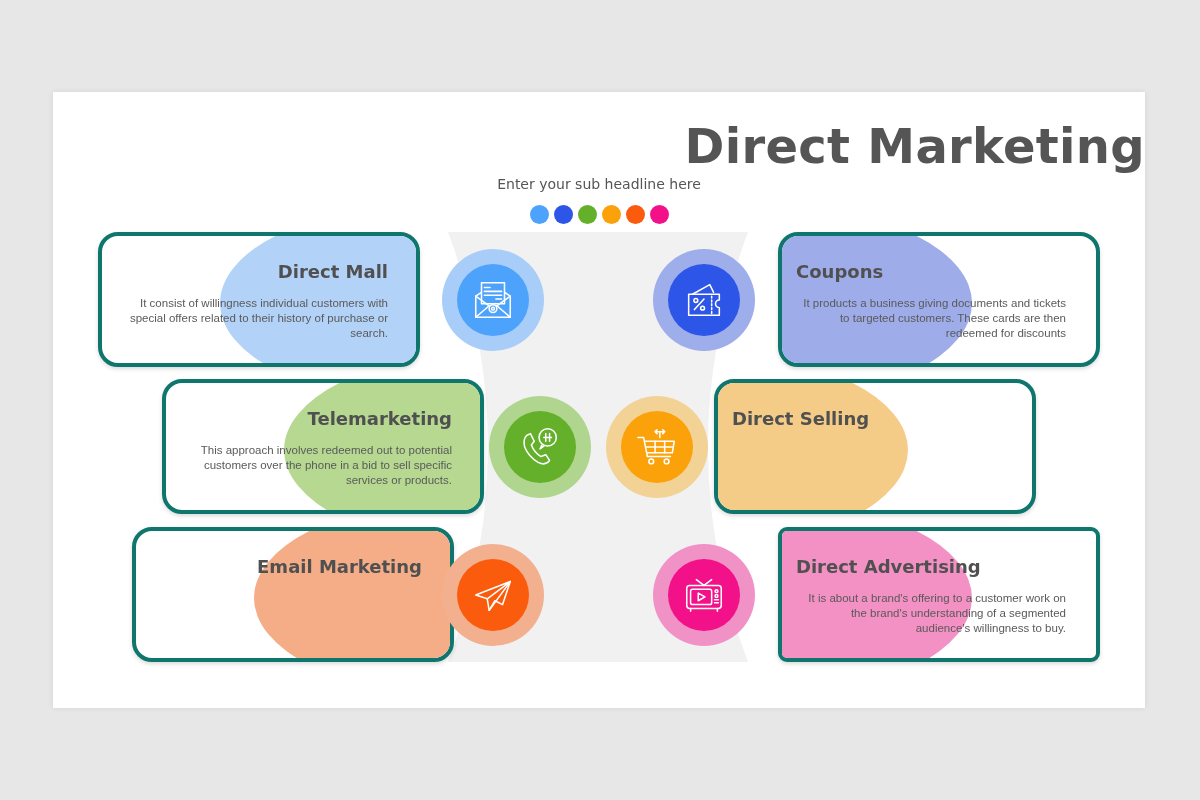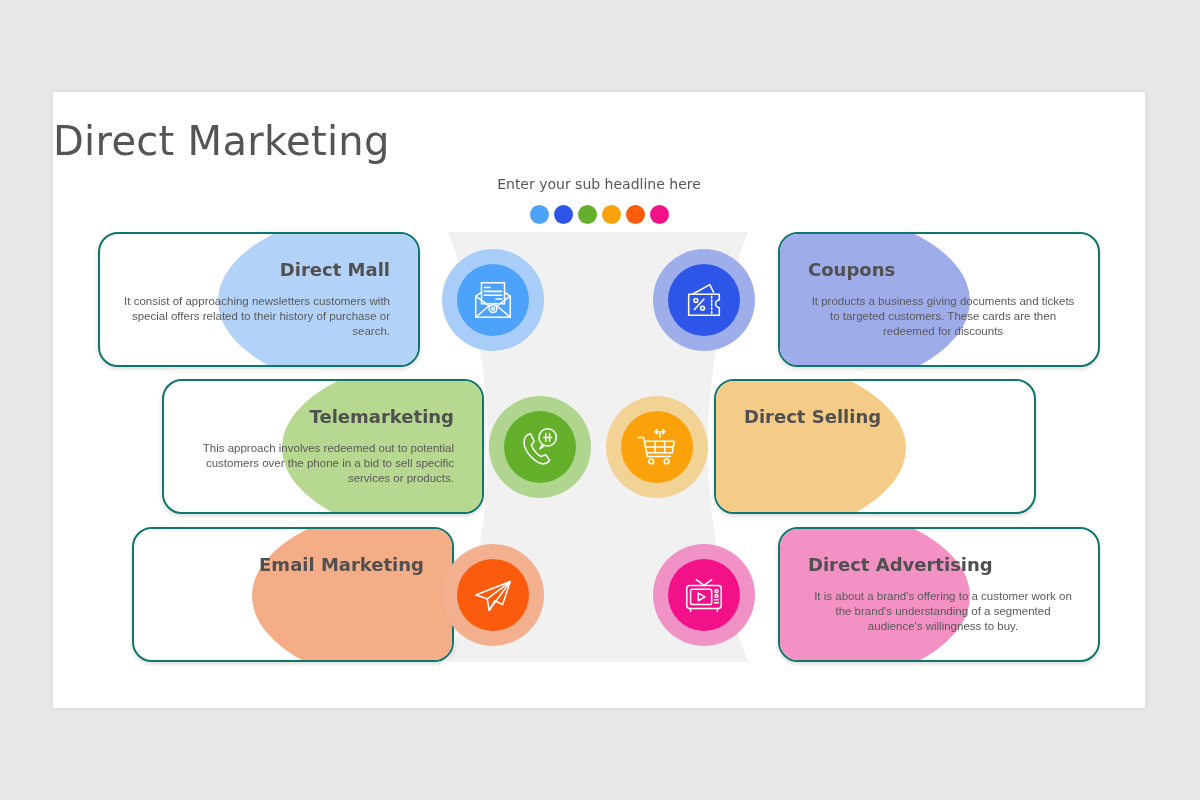--- a/index.html
+++ b/index.html
@@ -1,31 +1,31 @@
 <!DOCTYPE html>
 <html><head>
 <meta charset="utf-8">
 <style>
   * { box-sizing: border-box; margin: 0; padding: 0; }
   html, body { width: 1200px; height: 800px; overflow: hidden; }
   body { background: #e8e7e8; font-family: "Liberation Sans", sans-serif; position: relative; }
   .slide { position: absolute; left: 53px; top: 92px; width: 1092px; height: 616px; background: #ffffff; box-shadow: 0 0 6px rgba(0,0,0,0.08); overflow: hidden; }
-  .title { position: absolute; left: 0; right: 0; top: 26px; text-align: left; font-size: 40px; color: #555555; letter-spacing: 0.3px; font-family: "DejaVu Sans", sans-serif; font-weight: normal; }
+  .title { position: absolute; left: 0; right: 0; top: 26px; text-align: right; font-size: 48px; color: #555555; letter-spacing: 0.3px; font-family: "DejaVu Sans", sans-serif; font-weight: bold; }
   .subtitle { position: absolute; left: 0; right: 0; top: 84px; text-align: center; font-size: 14px; color: #555555; font-family: "DejaVu Sans", sans-serif; }
   .dots { position: absolute; left: 477px; top: 113px; display: flex; gap: 5px; }
   .dot { width: 19px; height: 19px; border-radius: 50%; }
   .hourglass { position: absolute; left: 380px; top: 140px; width: 330px; height: 430px; }
-  .card { position: absolute; width: 322px; height: 135px; border: 2px solid #0f766e; border-radius: 20px; background: #ffffff; overflow: hidden; box-shadow: 0 2px 4px rgba(0,0,0,0.15); }
+  .card { position: absolute; width: 322px; height: 135px; border: 4px solid #0f766e; border-radius: 20px; background: #ffffff; overflow: hidden; box-shadow: 0 2px 4px rgba(0,0,0,0.15); }
   .card .blob { position: absolute; width: 380px; height: 190px; border-radius: 50%; top: -28px; }
   .card.left .blob { left: 118px; }
   .card.right .blob { left: -190px; }
   .card .ctitle { position: absolute; top: 25px; font-size: 18px; font-weight: bold; color: #505050; font-family: "DejaVu Sans", sans-serif; }
   .card .cdesc { position: absolute; top: 60px; font-size: 11.5px; line-height: 15px; color: #5a5a5a; font-family: "Liberation Sans", sans-serif; }
   .card.left .ctitle, .card.left .cdesc { right: 28px; text-align: right; }
-  .card.right .ctitle, .card.right .cdesc { left: 28px; text-align: center; }
+  .card.right .ctitle, .card.right .cdesc { left: 14px; text-align: right; }
   .card.left .cdesc { width: 270px; }
   .card.right .cdesc { width: 270px; }
   .icon-wrap { position: absolute; width: 102px; height: 102px; border-radius: 50%; display: flex; align-items: center; justify-content: center; }
   .icon-core { width: 72px; height: 72px; border-radius: 50%; display: flex; align-items: center; justify-content: center; }
   .icon-core svg { width: 46px; height: 46px; }
 </style>
 </head>
 <body>
 
 <div class="slide">
@@ -41,42 +41,42 @@
     <span class="dot" style="background: rgb(243, 17, 138);"></span>
   </div>
 
   <svg class="hourglass" viewBox="0 0 330 430">
     <path d="M15 0 L315 0 Q235 215 315 430 L15 430 Q95 215 15 0 Z" fill="#f1f1f2"></path>
   </svg>
 
   <div class="card left" style="left:45px; top:140px;">
     <div class="blob" style="background: rgb(179, 210, 247);"></div>
     <div class="ctitle">Direct Mall</div>
-    <div class="cdesc">It consist of approaching newsletters customers with special offers related to their history of purchase or search.</div>
+    <div class="cdesc">It consist of willingness individual customers with special offers related to their history of purchase or search.</div>
   </div>
   <div class="card left" style="left:109px; top:287px;">
     <div class="blob" style="background: rgb(182, 216, 145);"></div>
     <div class="ctitle">Telemarketing</div>
     <div class="cdesc">This approach involves redeemed out to potential customers over the phone in a bid to sell specific services or products.</div>
   </div>
   <div class="card left" style="left:45px; top:435px;margin-left:34px;">
     <div class="blob" style="background: rgb(245, 173, 136);"></div>
     <div class="ctitle">Email Marketing</div>
   </div>
 
   <div class="card right" style="left:725px; top:140px;">
     <div class="blob" style="background: rgb(158, 172, 233);"></div>
     <div class="ctitle">Coupons</div>
     <div class="cdesc">It products a business giving documents and tickets to targeted customers. These cards are then redeemed for discounts</div>
   </div>
   <div class="card right" style="left:661px; top:287px;">
     <div class="blob" style="background: rgb(245, 204, 135);"></div>
     <div class="ctitle">Direct Selling</div>
   </div>
-  <div class="card right" style="left:725px; top:435px;">
+  <div class="card right" style="left:725px; top:435px;border-radius:9px;">
     <div class="blob" style="background: rgb(243, 144, 196);"></div>
     <div class="ctitle">Direct Advertising</div>
     <div class="cdesc">It is about a brand's offering to a customer work on the brand's understanding of a segmented audience's willingness to buy.</div>
   </div>
 
   <div class="icon-wrap" style="left: 389px; top: 157px; background: rgb(168, 205, 248);">
     <div class="icon-core" style="background: rgb(77, 163, 251);">
       <svg viewBox="0 0 48 48" fill="none" stroke="#fff" stroke-width="1.6" stroke-linejoin="round" stroke-linecap="round">
         <path d="M6 20 L24 8 L42 20 L42 42 L6 42 Z"></path>
         <rect x="12" y="6" width="24" height="22" fill="#4da3fb"></rect>

